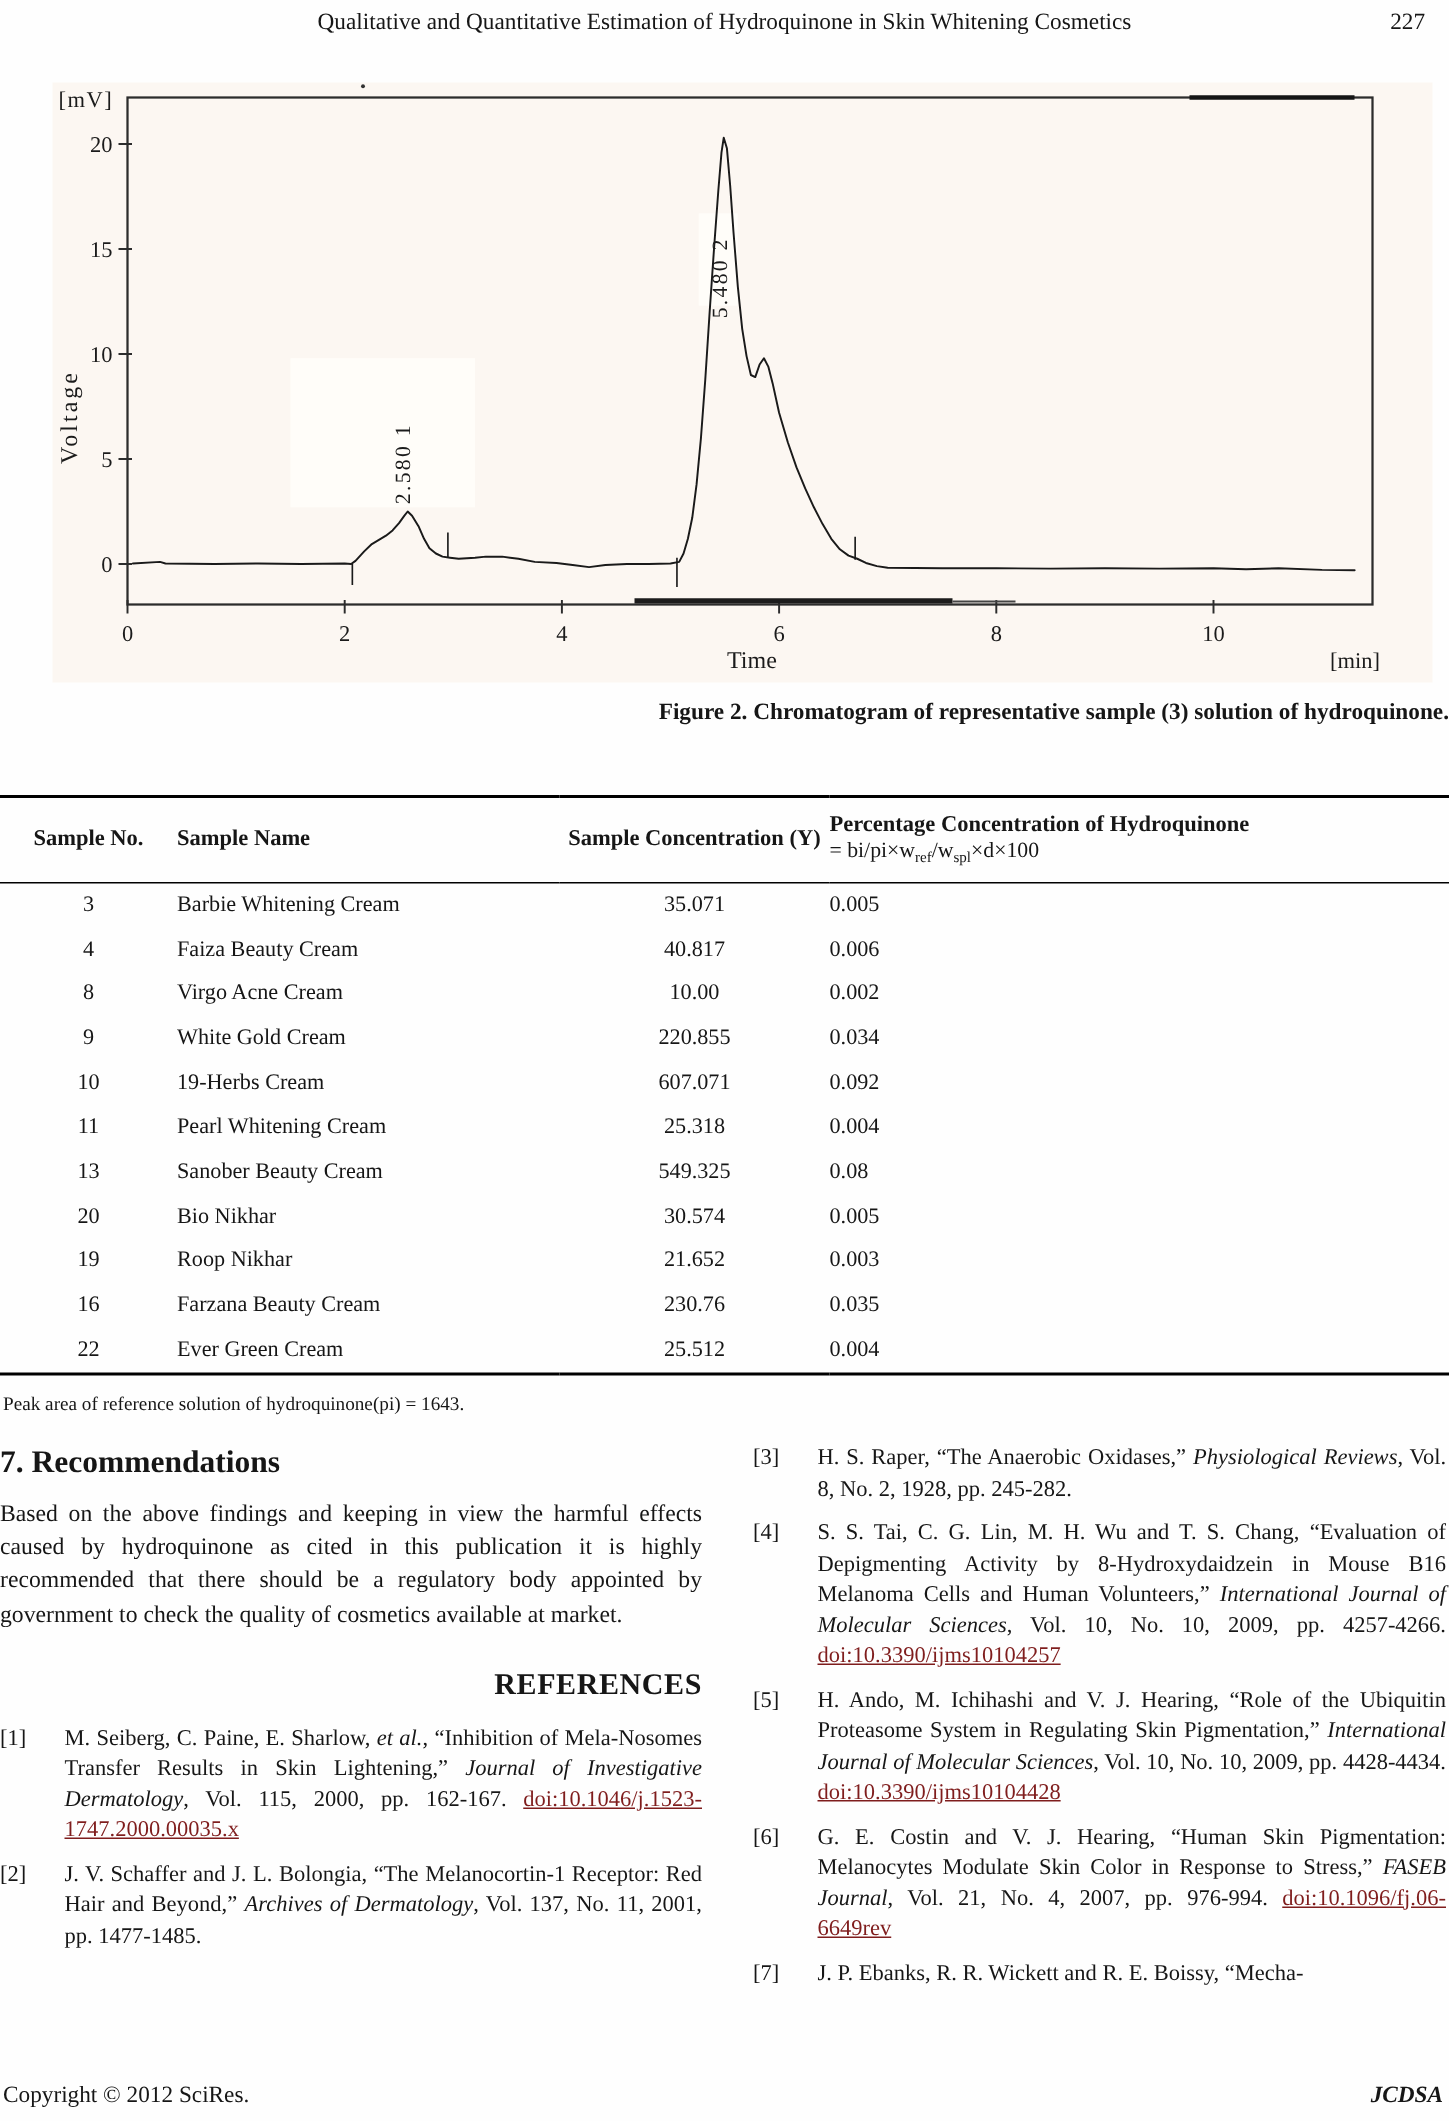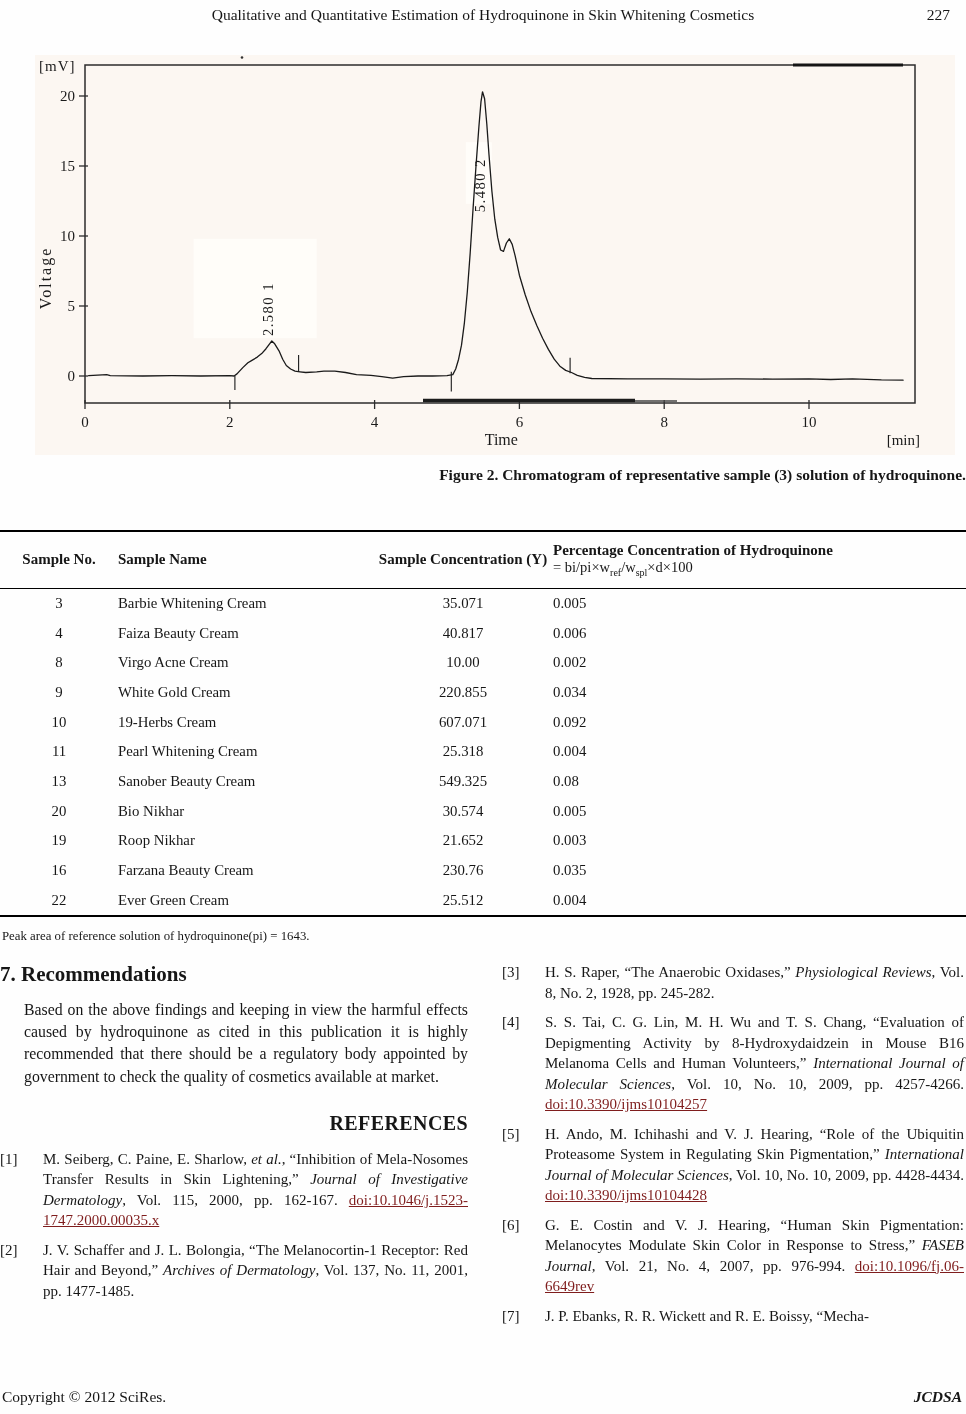--- a/index.html
+++ b/index.html
@@ -25,21 +25,21 @@
   .th-l,.td-l{text-align:left;}
   .pad2{padding-left:18px;}
   .pad4{padding-left:42px;padding-right:10px;margin-top:11px;}
   .formula{font-weight:normal;font-size:14.5px;}
   .formula sub{font-size:10px;}
   .footnote{position:absolute;top:929px;left:2px;font-size:12.8px;}
   
   .col-left{position:absolute;top:962px;left:0;width:468px;}
   .col-right{position:absolute;top:962px;left:502px;width:462px;}
   .sec-heading{font-size:21px;font-weight:bold;margin:0 0 12px 0;}
-  .body-par{font-size:15.8px;line-height:22.2px;text-align:justify;margin:0;padding-left:24px;}
+  .body-par{font-size:15.8px;line-height:22.2px;text-align:justify;margin:0;}
   .refs-heading{font-size:20px;font-weight:bold;text-align:right;margin:24px 0 14px 0;
                 letter-spacing:.4px;}
   .ref{position:relative;padding-left:43px;font-size:15px;line-height:20.5px;
        text-align:justify;margin-bottom:9px;}
   .ref-label{position:absolute;left:0;top:0;}
   .seg-i{font-style:italic;}
   .seg-l{color:#7f1d1d;text-decoration:underline;cursor:pointer;}
   
   .footer{position:absolute;top:1388px;left:0;width:100%;height:22px;font-size:15.5px;}
   .footer-left{position:absolute;left:2px;top:0;}

